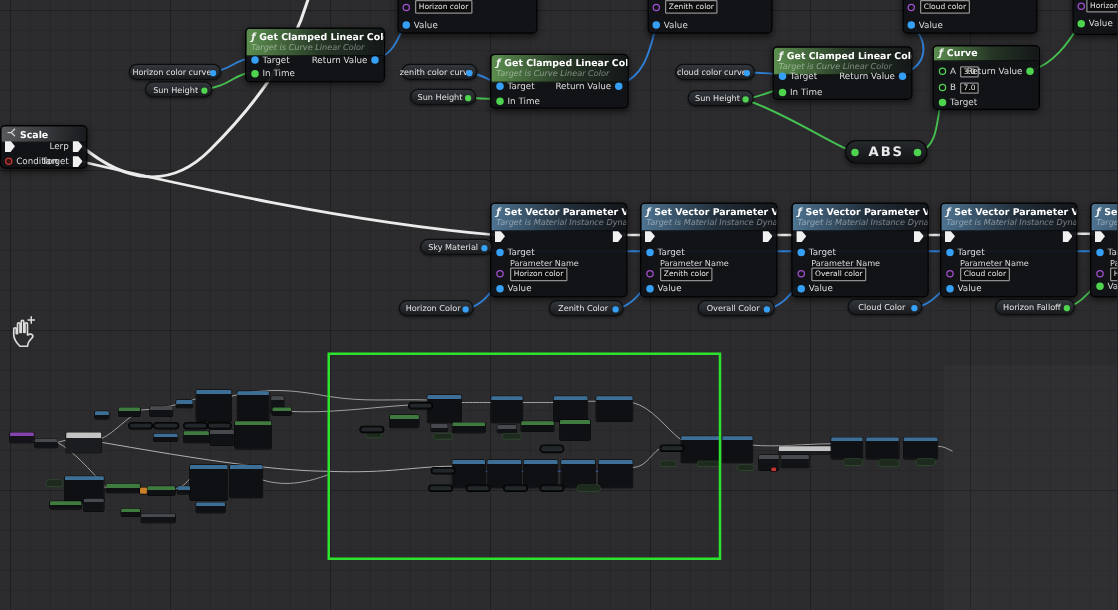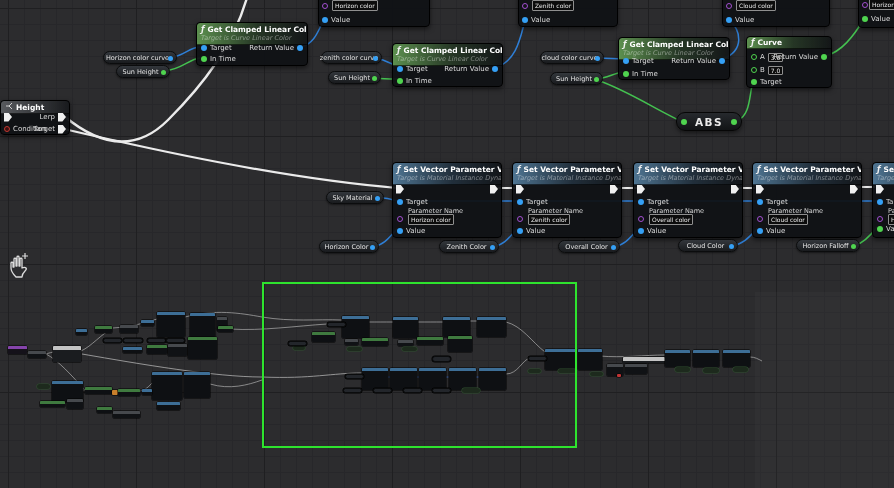--- a/index.html
+++ b/index.html
@@ -232,21 +232,21 @@
         <span class="lbl">Value</span>
       </div>
   </div>
 
   <div class="node" style="left:0px;top:100px;width:70px;height:35px">
     <div class="hdr darkg" style="padding:1px 4px">
       <div class="t">
           <svg width="8" height="8">
             <path d="M1 4 h3 M4 4 L7 1 M4 4 L7 7" stroke="#d0d0d0" stroke-width="1" fill="none"></path>
           </svg>
-          <span>Height</span>
+          <span>Scale</span>
         </div>
     </div>
     <div class="row" style="left:3px;top:12px">
         <span class="exec"></span>
       </div>
     <div class="rowr" style="right:3px;top:12px">
         <span class="lbl">Lerp</span>
         <span class="exec"></span>
       </div>
     <div class="row" style="left:3px;top:24px">
@@ -501,21 +501,21 @@
       <span class="ppin green"></span>
     </div>
   <div class="pill" style="left:540px;top:51px;width:64px">
       <span>cloud color curve</span>
       <span class="ppin blue"></span>
     </div>
   <div class="pill" style="left:550px;top:72px;width:53px">
       <span>Sun Height</span>
       <span class="ppin green"></span>
     </div>
-  <div class="pill" style="left:326px;top:191px;width:58px">
+  <div class="pill" style="left:336px;top:191px;width:58px">
       <span>Sky Material</span>
       <span class="ppin blue"></span>
     </div>
   <div class="pill" style="left:319px;top:240px;width:60px">
       <span>Horizon Color</span>
       <span class="ppin blue"></span>
     </div>
   <div class="pill" style="left:439px;top:240px;width:60px">
       <span>Zenith Color</span>
       <span class="ppin blue"></span>

